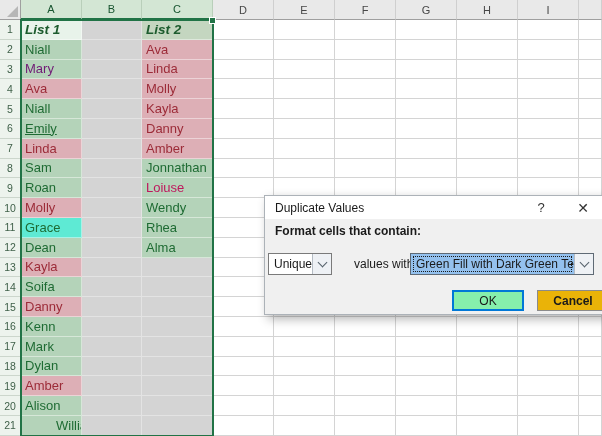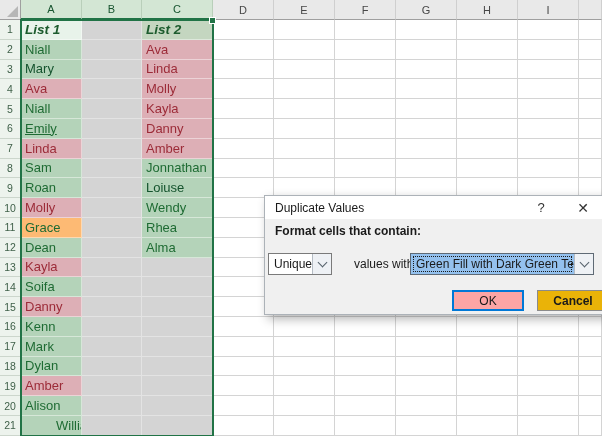--- a/index.html
+++ b/index.html
@@ -46,21 +46,21 @@
   .combo-format{left:145px;width:184px;border-color:#5f6a75;}
   .combo-text{flex:1;display:flex;align-items:center;padding-left:5px;font-size:12px;color:#1a1a1a;overflow:hidden;white-space:nowrap;}
   .combo-text.hl{background:#94c1ee;outline:1px dotted #1a1a1a;outline-offset:-3px;}
   .combo-arrow{width:18px;display:flex;align-items:center;justify-content:center;
          background:#eef1f5;border-left:1px solid #b5bcc4;}
   .chev{width:6px;height:6px;border-right:1.6px solid #55606b;border-bottom:1.6px solid #55606b;
          transform:rotate(45deg);margin-top:-3px;}
   .mid-label{position:absolute;left:89px;top:38px;font-size:12px;color:#1a1a1a;}
   .btn{position:absolute;top:71px;width:72px;height:21px;box-sizing:border-box;font-family:"Liberation Sans",sans-serif;
          font-size:12px;color:#1a1a1a;padding:0;cursor:pointer;}
-  .ok{left:187px;background:#fca5a5;border:2px solid #0078d7;}
+  .ok{left:187px;background:#86efac;border:2px solid #0078d7;}
   .cancel{left:272px;background:#eab308;border:1px solid #8b8b8b;font-weight:bold;}
 </style>
 </head>
 <body>
 
 <div class="stage">
   <div id="grid">
       <div class="corner">
         <span class="tri"></span>
       </div>
@@ -90,21 +90,21 @@
       <div class="cell grayed" style="background: rgb(212, 212, 212);"></div>
       <div class="cell filled" style="background: rgb(221, 175, 182); color: rgb(156, 43, 56);">Ava</div>
       <div class="cell"></div>
       <div class="cell"></div>
       <div class="cell"></div>
       <div class="cell"></div>
       <div class="cell"></div>
       <div class="cell"></div>
       <div class="cell"></div>
       <div class="rowhdr">3</div>
-      <div class="cell filled" style="background: rgb(180, 211, 185); color: #14532d; text-align: center;">Mary</div>
+      <div class="cell filled" style="background: rgb(180, 211, 185); color: #701a75; text-align: center;">Mary</div>
       <div class="cell grayed" style="background: rgb(212, 212, 212);"></div>
       <div class="cell filled" style="background: rgb(221, 175, 182); color: rgb(156, 43, 56);">Linda</div>
       <div class="cell"></div>
       <div class="cell"></div>
       <div class="cell"></div>
       <div class="cell"></div>
       <div class="cell"></div>
       <div class="cell"></div>
       <div class="cell"></div>
       <div class="rowhdr">4</div>
@@ -158,41 +158,41 @@
       <div class="cell"></div>
       <div class="cell"></div>
       <div class="cell"></div>
       <div class="cell"></div>
       <div class="cell"></div>
       <div class="cell"></div>
       <div class="cell"></div>
       <div class="rowhdr">9</div>
       <div class="cell filled" style="background: rgb(180, 211, 185); color: rgb(30, 107, 51);">Roan</div>
       <div class="cell grayed" style="background: rgb(212, 212, 212);"></div>
-      <div class="cell filled" style="background: rgb(180, 211, 185); color: #14532d;">Loiuse</div>
+      <div class="cell filled" style="background: rgb(180, 211, 185); color: #be185d;">Loiuse</div>
       <div class="cell"></div>
       <div class="cell"></div>
       <div class="cell"></div>
       <div class="cell"></div>
       <div class="cell"></div>
       <div class="cell"></div>
       <div class="cell"></div>
       <div class="rowhdr">10</div>
       <div class="cell filled" style="background: rgb(221, 175, 182); color: rgb(156, 43, 56);">Molly</div>
       <div class="cell grayed" style="background: rgb(212, 212, 212);"></div>
       <div class="cell filled" style="background: rgb(180, 211, 185); color: rgb(30, 107, 51);">Wendy</div>
       <div class="cell"></div>
       <div class="cell"></div>
       <div class="cell"></div>
       <div class="cell"></div>
       <div class="cell"></div>
       <div class="cell"></div>
       <div class="cell"></div>
       <div class="rowhdr">11</div>
-      <div class="cell filled" style="background: #fdba74; color: rgb(30, 107, 51);">Grace</div>
+      <div class="cell filled" style="background: #5eead4; color: rgb(30, 107, 51);">Grace</div>
       <div class="cell grayed" style="background: rgb(212, 212, 212);"></div>
       <div class="cell filled" style="background: rgb(180, 211, 185); color: rgb(30, 107, 51);">Rhea</div>
       <div class="cell"></div>
       <div class="cell"></div>
       <div class="cell"></div>
       <div class="cell"></div>
       <div class="cell"></div>
       <div class="cell"></div>
       <div class="cell"></div>
       <div class="rowhdr">12</div>

